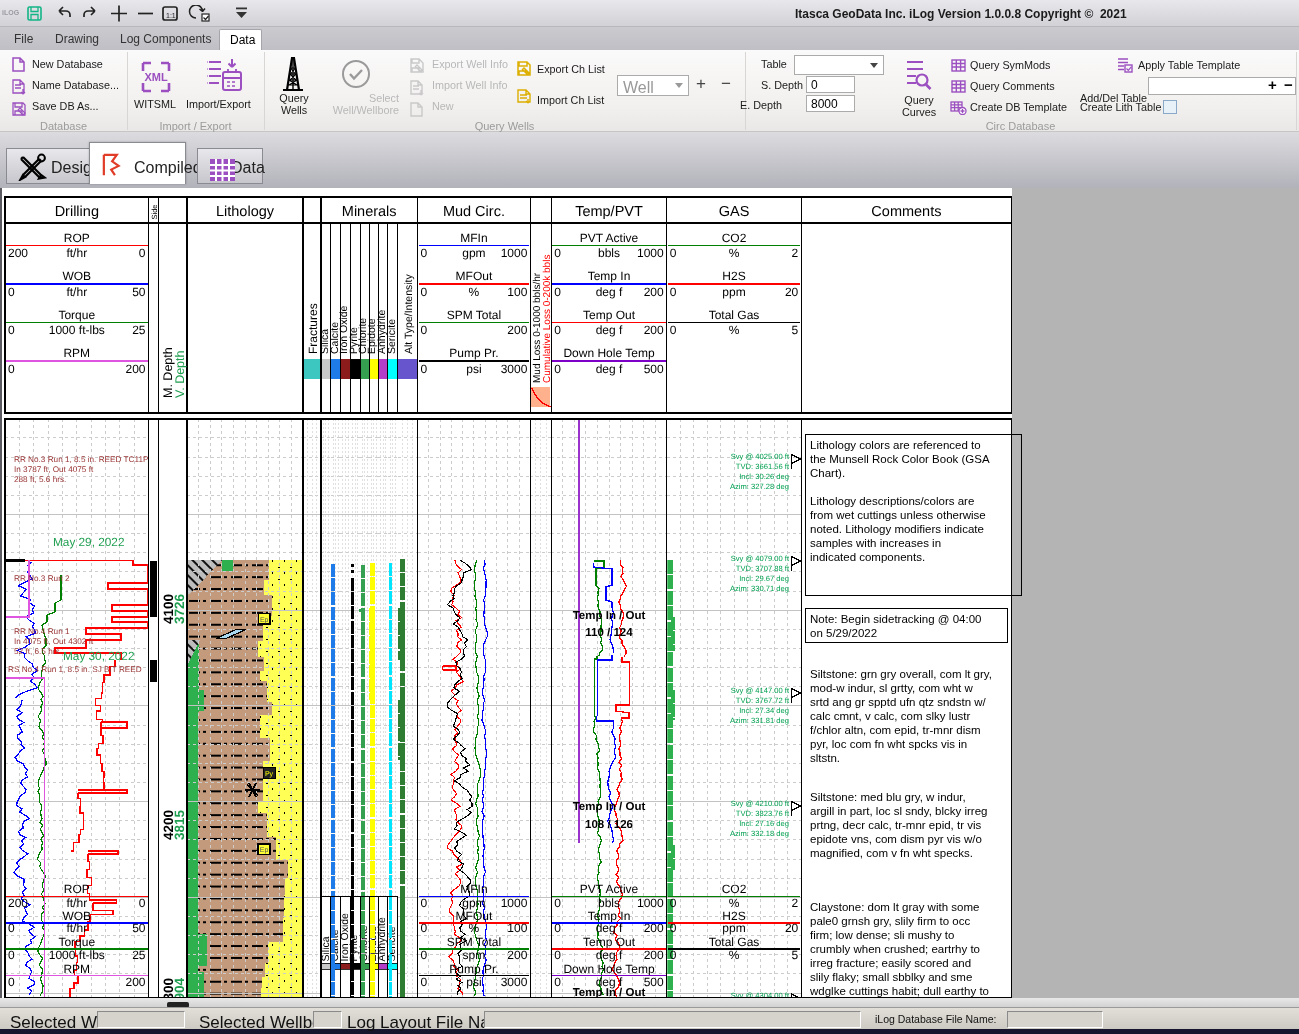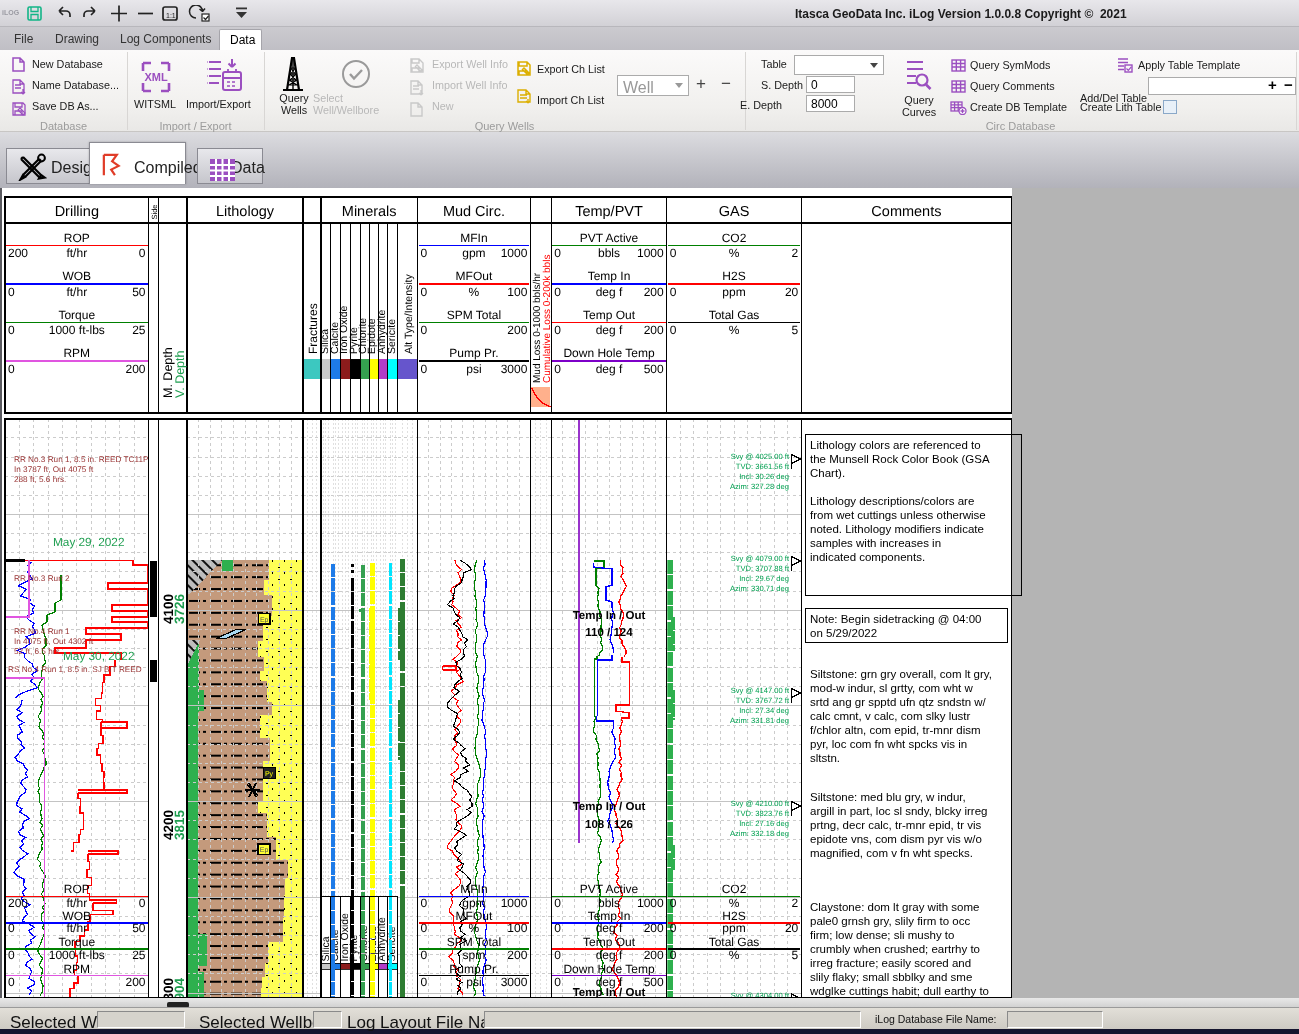--- a/index.html
+++ b/index.html
@@ -112,21 +112,21 @@
 <svg class="abs" style="left:279px;top:56px" width="28" height="36" viewBox="0 0 28 36" fill="none" stroke="#000">
   <path d="M8,34 L13,2 h2 L20,34 M4,34 h20" stroke-width="2.2"></path>
   <path d="M10,24 h8 M9,29 h10 M11,18 h6 M11.5,12 h5 M10,24 l8,5 M18,24 l-8,5 M11,18 l6,6 M17,18 l-6,6 M11.5,12 l5,6 M16.5,12 l-5,6" stroke-width="1.1"></path>
   <path d="M14,2 v32" stroke-width="1.4"></path>
 </svg>
 <div class="abs btext" style="left:277px;top:92px;width:34px;text-align:center">Query<br>Wells</div>
 <svg class="abs" style="left:340px;top:58px" width="32" height="32" viewBox="0 0 32 32" fill="none" stroke="#9a9a9a" stroke-width="2">
   <circle cx="16" cy="16" r="13"></circle>
   <path d="M10,16 l4,4.5 l8,-8.5" stroke-width="2.4"></path>
 </svg>
-<div class="abs bdis" style="left:313px;top:92px;width:86px;text-align:left">Select<br>Well/Wellbore</div>
+<div class="abs bdis" style="left:313px;top:92px;width:86px;text-align:right">Select<br>Well/Wellbore</div>
 <svg class="abs" style="left:408px;top:57px" width="18" height="64" viewBox="0 0 18 64" fill="none" stroke="#c9c9c9" stroke-width="1.4">
   <path d="M3,2 h8 l4,4 v9 h-12 z M4,2 v4 h7 v-4 M4,15 v-4 h7 v4 M9,8 l5,5 l-1.5,1.5 l-5,-5 z"></path>
   <path d="M3,24 h7 l4,4 v9 h-11 z M10,24 v4 h4 M5,29 h6 M5,32 h6 M13,33 v5 m0,0 l-2,-2 m2,2 l2,-2"></path>
   <path d="M3,46 h7 l4,4 v9 h-11 z M10,46 v4 h4"></path>
 </svg>
 <div class="abs bdis" style="left:432px;top:58px">Export Well Info</div>
 <div class="abs bdis" style="left:432px;top:79px">Import Well Info</div>
 <div class="abs bdis" style="left:432px;top:100px">New</div>
 <svg class="abs" style="left:516px;top:60px" width="16" height="44" viewBox="0 0 16 44" fill="none" stroke="#dcaf00" stroke-width="1.5">
   <path d="M2,2 h9 l3,3 v10 h-12 z M3,2 v4 h8 v-4 M3,15 v-4 h8 v4 M8,8 l5,5 l-1.5,1.5 l-5,-5 z"></path>

